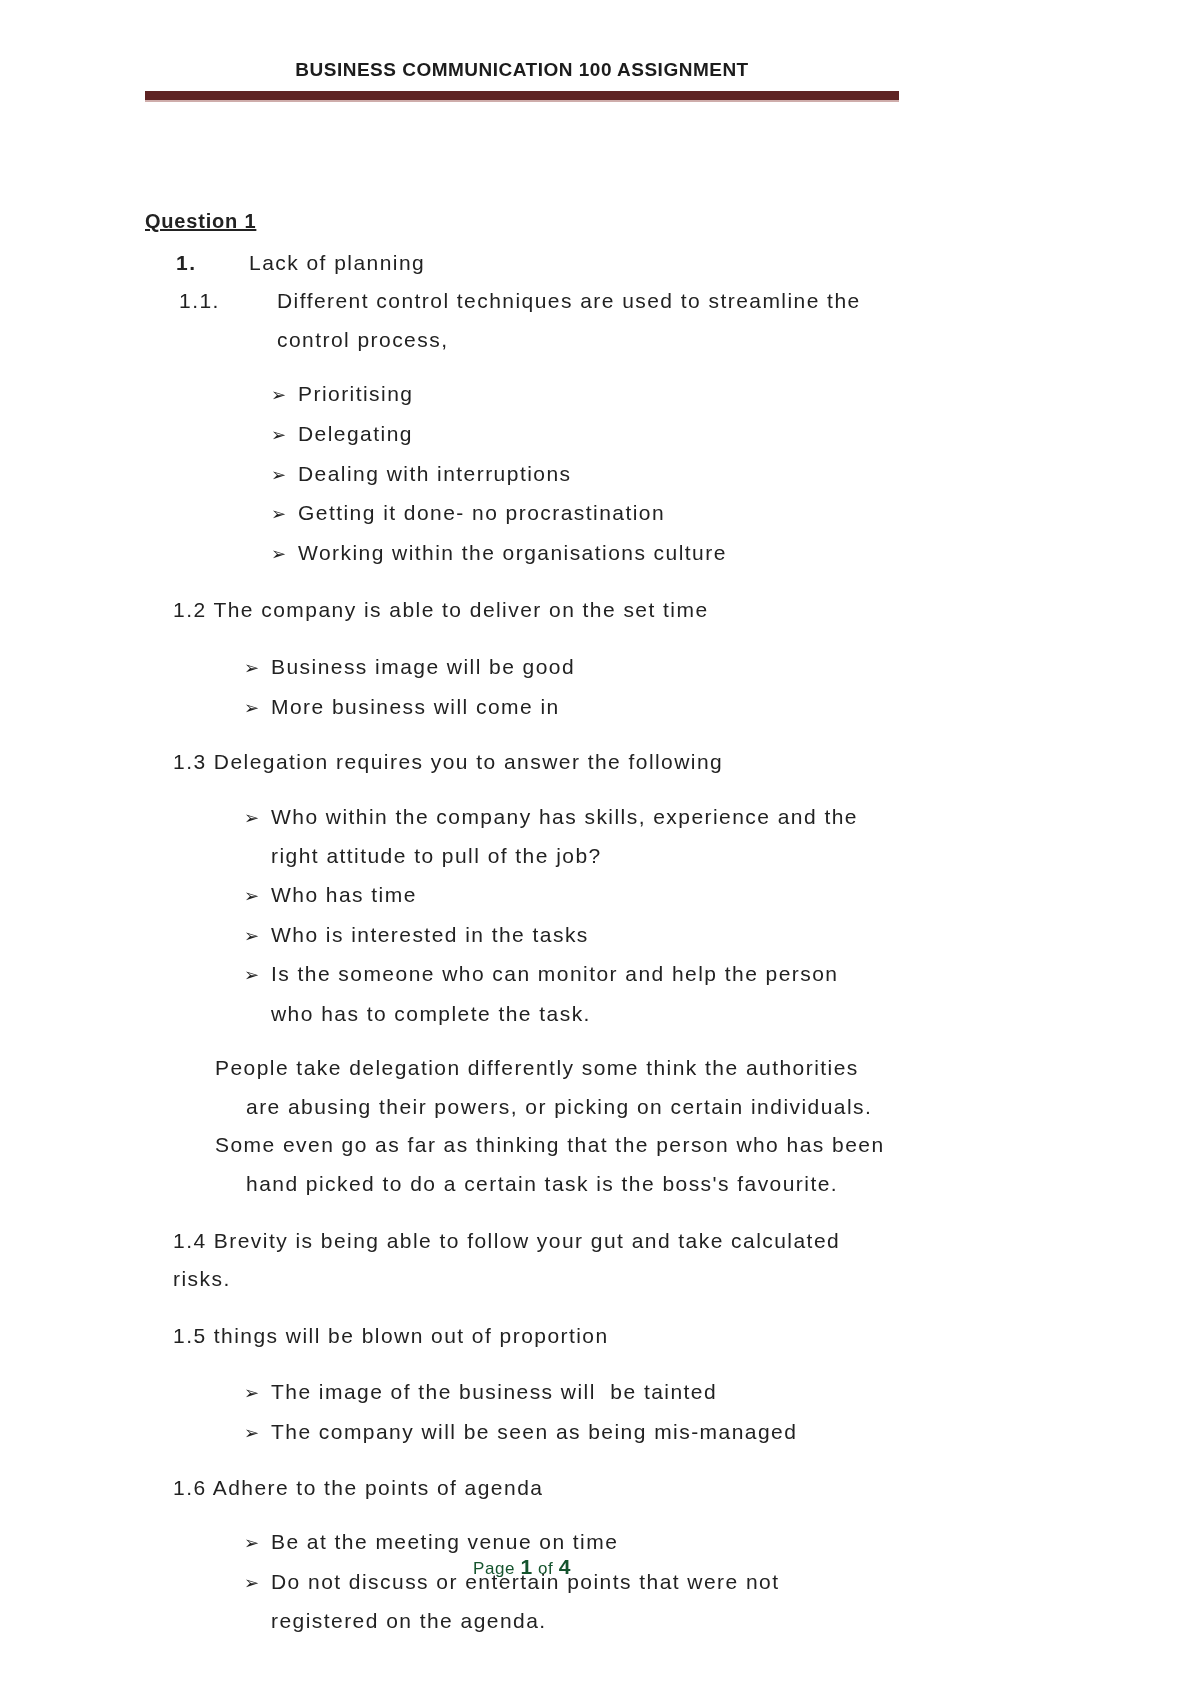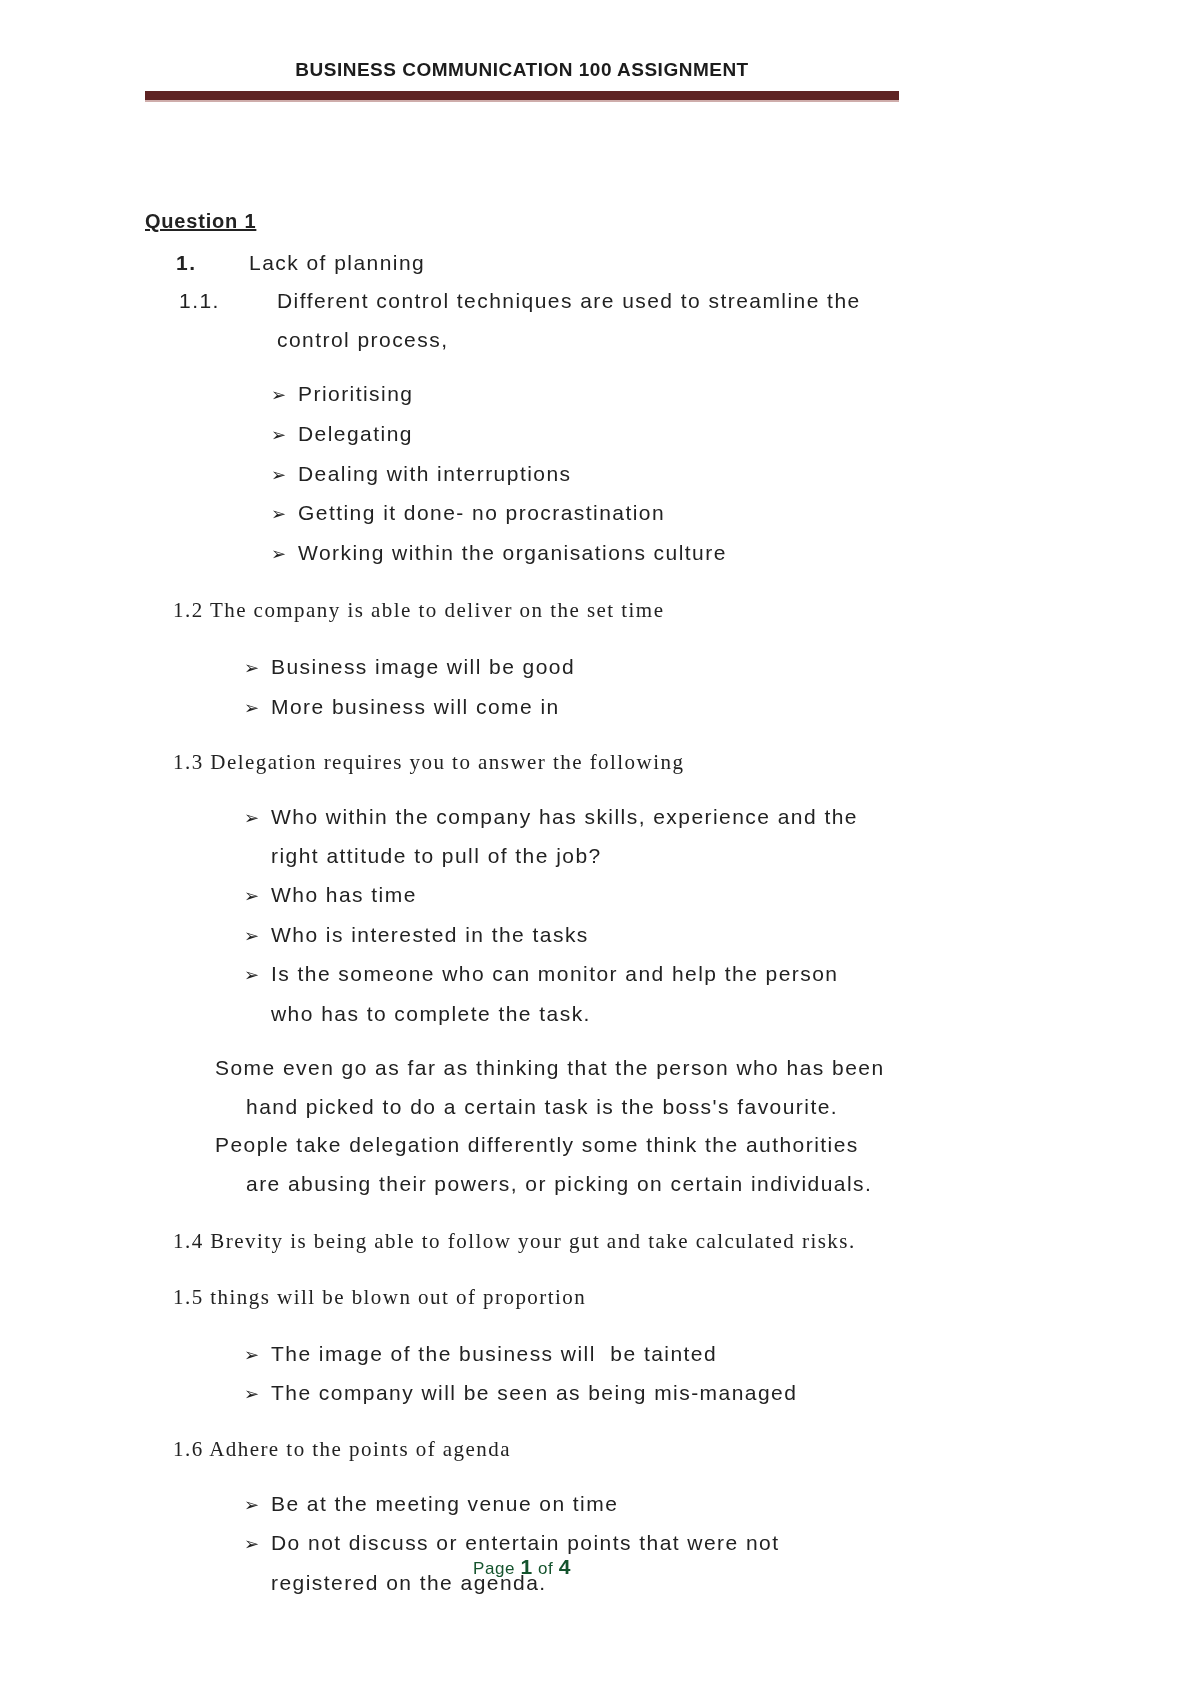--- a/index.html
+++ b/index.html
@@ -37,21 +37,21 @@
   }
   .item1{margin-top:3px;padding-left:73px;text-indent:-73px;margin-left:31px;}
   .item1 .num{font-weight:bold;display:inline-block;width:73px;text-indent:0;}
   .item11{padding-left:132px;text-indent:-98px;}
   .item11 .num{display:inline-block;width:98px;text-indent:0;}
   ul{margin:16px;padding:0;list-style:none;}
   .ul11 li{padding-left:137px;text-indent:-27px;}
   .ul-std li{padding-left:110px;text-indent:-27px;}
   .b13 li{margin-right:8px;}
   .marker{display:inline-block;width:27px;text-indent:0;font-size:18px;font-family:"DejaVu Sans",sans-serif;}
-  .item-n{padding-left:28px;font-family:Liberation Serif, serif;}
+  .item-n{padding-left:28px;}
   .sp{margin-top:18px;}
   .para{padding-left:101px;text-indent:-31px;}
   .pre{white-space:pre-wrap;text-align:center;}
   .footer{
     position:absolute;
     left:0;right:0;top:1552px;
     text-align:center;
     font-size:17px;
     line-height:30px;
     letter-spacing:0.6px;
@@ -98,23 +98,23 @@
 
     <div class="item-n">1.3 Delegation requires you to answer the following</div>
 
     <ul class="ul-std b13">
       <li><span class="marker">➢</span><span>Who within the company has skills, experience and the right attitude to pull of the job?</span></li>
       <li><span class="marker">➢</span><span>Who has time</span></li>
       <li><span class="marker">➢</span><span>Who is interested in the tasks</span></li>
       <li><span class="marker">➢</span><span>Is the someone who can monitor and help the person who has to complete the task.</span></li>
     </ul>
 
+    <div class="para">People take delegation differently some think the authorities are abusing their powers, or picking on certain individuals.</div>
+
     <div class="para">Some even go as far as thinking that the person who has been hand picked to do a certain task is the boss's favourite.</div>
-
-    <div class="para">People take delegation differently some think the authorities are abusing their powers, or picking on certain individuals.</div>
 
     <div class="item-n sp">1.4 Brevity is being able to follow your gut and take calculated risks.</div>
 
     <div class="item-n sp">1.5 things will be blown out of proportion</div>
 
     <ul class="ul-std sp">
       <li><span class="marker">➢</span><span class="pre">The image of the business will  be tainted</span></li>
       <li><span class="marker">➢</span><span>The company will be seen as being mis-managed</span></li>
     </ul>
 

